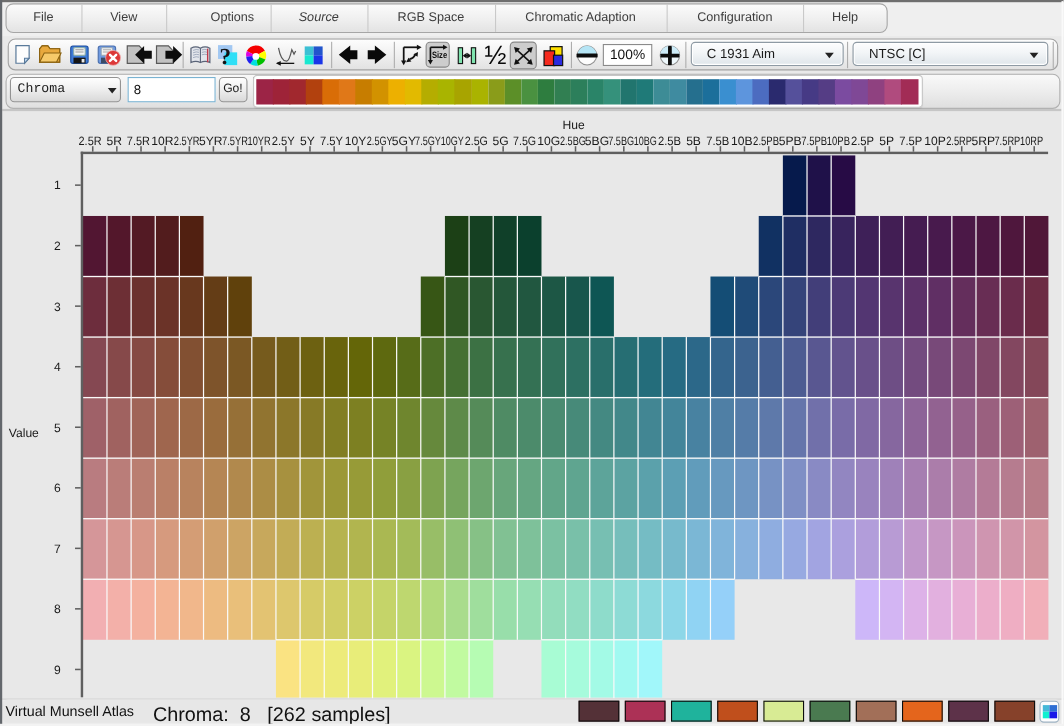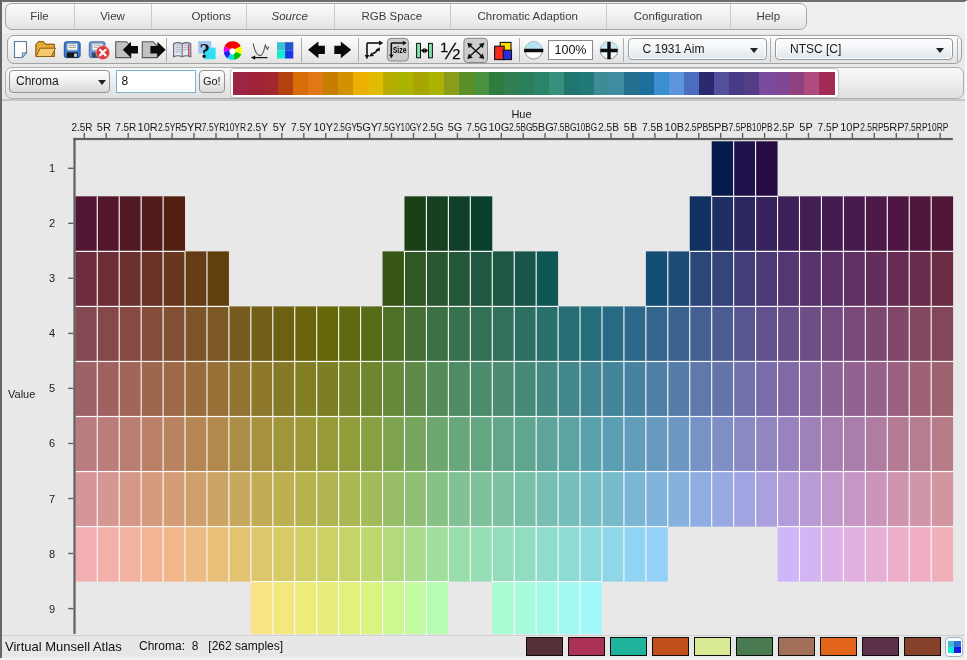--- a/index.html
+++ b/index.html
@@ -146,21 +146,21 @@
 <div class="sep" style="left:357.5px;"></div>
 <div class="sep" style="left:519px;"></div>
 <div class="sep" style="left:623px;"></div>
 <div class="sep" style="left:769.5px;"></div>
 <div class="sep" style="left:956.5px;"></div>
 <div class="abs" style="left:548px;top:40px;width:45px;height:20px;border:1px solid #8a8a8a;background:#fff;font-size:12.5px;color:#111;text-align:center;line-height:19px;">100%</div>
 <div class="dd" style="left:627.5px;width:139px;">C 1931 Aim<div class="ddarr" style="left:121px;"></div></div>
 <div class="dd" style="left:775px;width:178px;">NTSC [C]<div class="ddarr" style="left:160px;"></div></div>
 
 <div class="abs" style="left:5px;top:66.5px;width:958.5px;height:32px;border:1px solid #b0b0b0;border-radius:7px;background:linear-gradient(#f9f9f9,#ededed 50%,#dfdfdf);"></div>
-<div class="abs" style="left:9px;top:70px;width:101px;height:23px;border:1px solid #939393;border-radius:4px;background:linear-gradient(#fefefe,#f0f0f0 45%,#d9d9d9);font-size:12px;color:#1a1a1a;line-height:21px;padding-left:6px;">Chroma<div class="ddarr" style="left:88px;top:9px;"></div></div>
+<div class="abs" style="left:9px;top:70px;width:101px;height:23px;border:1px solid #939393;border-radius:4px;background:linear-gradient(#fefefe,#f0f0f0 45%,#d9d9d9);font-size:12px;color:#1a1a1a;line-height:21px;padding-left:6px;font-family:Liberation Mono, monospace;">Chroma<div class="ddarr" style="left:88px;top:9px;"></div></div>
 <div class="abs" style="left:115.5px;top:70px;width:80px;height:23px;border:1.6px solid #7ab3d2;background:#fff;font-size:12px;color:#111;line-height:20px;padding-left:5px;">8</div>
 <div class="abs" style="left:199px;top:70px;width:25.5px;height:23px;border:1px solid #939393;border-radius:4px;background:linear-gradient(#fefefe,#f0f0f0 45%,#d9d9d9);font-size:11px;color:#1a1a1a;line-height:21px;text-align:center;">Go!</div>
 <div class="abs" style="left:230px;top:70px;height:24px;width:1.3px;background:#adadad;"></div>
 <div class="abs" style="left:229.5px;top:68px;width:609px;height:30px;border:1px solid #c6c6c6;border-radius:4px;background:#fff;box-shadow:0 1px 1px rgba(0,0,0,0.08);"></div>
 <div style="position:absolute;left:233.0px;top:71.5px;width:15.6px;height:23px;background:#9c2446;"></div>
 <div style="position:absolute;left:248.0px;top:71.5px;width:15.6px;height:23px;background:#9e2338;"></div>
 <div style="position:absolute;left:263.1px;top:71.5px;width:15.6px;height:23px;background:#a1282e;"></div>
 <div style="position:absolute;left:278.1px;top:71.5px;width:15.6px;height:23px;background:#b2410e;"></div>
 <div style="position:absolute;left:293.1px;top:71.5px;width:15.6px;height:23px;background:#d96d07;"></div>
 <div style="position:absolute;left:308.2px;top:71.5px;width:15.6px;height:23px;background:#e07818;"></div>
@@ -1033,21 +1033,21 @@
 <text x="55.2" y="557.5" font-size="11" fill="#1a1a1a" text-anchor="end">8</text>
 <rect x="68.2" y="607.9" width="5.2" height="1.4" fill="#5f5f5f"></rect>
 <text x="55.2" y="612.6" font-size="11" fill="#1a1a1a" text-anchor="end">9</text>
 <text x="521.5" y="117.5" font-size="11" fill="#1a1a1a" text-anchor="middle">Hue</text>
 <text x="8" y="397.5" font-size="11" fill="#1a1a1a">Value</text>
 </svg>
 
 <div class="abs" style="left:0px;top:635px;width:967px;height:25px;background:#ebebeb;border-top:1px solid #cfcfcf;"></div>
 <div class="abs" style="left:2px;top:636px;width:963px;height:21px;border-radius:5px;background:#e7e7e7;"></div>
 <div class="abs" style="left:5px;top:639px;font-size:13px;color:#111;">Virtual Munsell Atlas</div>
-<div class="abs" style="left:139px;top:639px;font-size:12px;color:#111;">Chroma:&nbsp; 8&nbsp;&nbsp; [262 samples]</div>
+<div class="abs" style="left:139px;top:639px;font-size:18px;color:#111;">Chroma:&nbsp; 8&nbsp;&nbsp; [262 samples]</div>
 <div style="position:absolute;left:525.9px;top:637px;width:37.5px;height:19px;background:#543137;border:1.6px solid #0d0d0d;"></div>
 <div style="position:absolute;left:567.9px;top:637px;width:37.5px;height:19px;background:#ac3156;border:1.6px solid #0d0d0d;"></div>
 <div style="position:absolute;left:609.8px;top:637px;width:37.5px;height:19px;background:#1fb39c;border:1.6px solid #0d0d0d;"></div>
 <div style="position:absolute;left:651.8px;top:637px;width:37.5px;height:19px;background:#c04f1c;border:1.6px solid #0d0d0d;"></div>
 <div style="position:absolute;left:693.8px;top:637px;width:37.5px;height:19px;background:#d8eb94;border:1.6px solid #0d0d0d;"></div>
 <div style="position:absolute;left:735.8px;top:637px;width:37.5px;height:19px;background:#4a7a50;border:1.6px solid #0d0d0d;"></div>
 <div style="position:absolute;left:777.7px;top:637px;width:37.5px;height:19px;background:#a26f58;border:1.6px solid #0d0d0d;"></div>
 <div style="position:absolute;left:819.7px;top:637px;width:37.5px;height:19px;background:#e4651c;border:1.6px solid #0d0d0d;"></div>
 <div style="position:absolute;left:861.7px;top:637px;width:37.5px;height:19px;background:#5d3249;border:1.6px solid #0d0d0d;"></div>
 <div style="position:absolute;left:903.6px;top:637px;width:37.5px;height:19px;background:#86412a;border:1.6px solid #0d0d0d;"></div>

